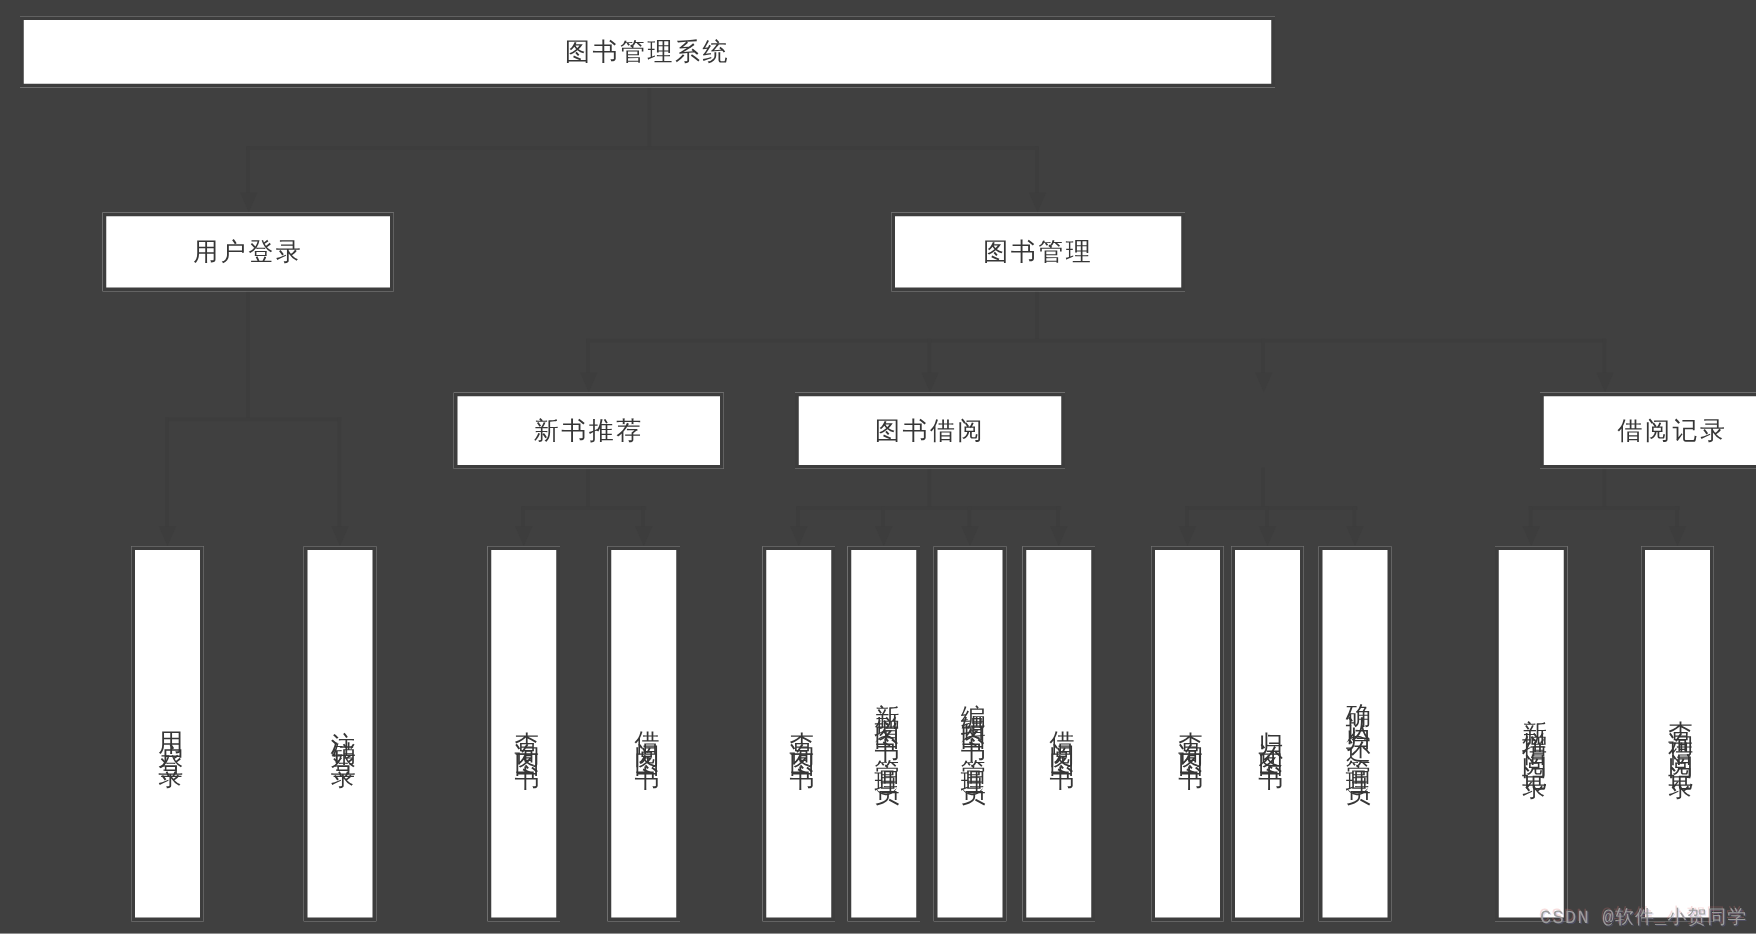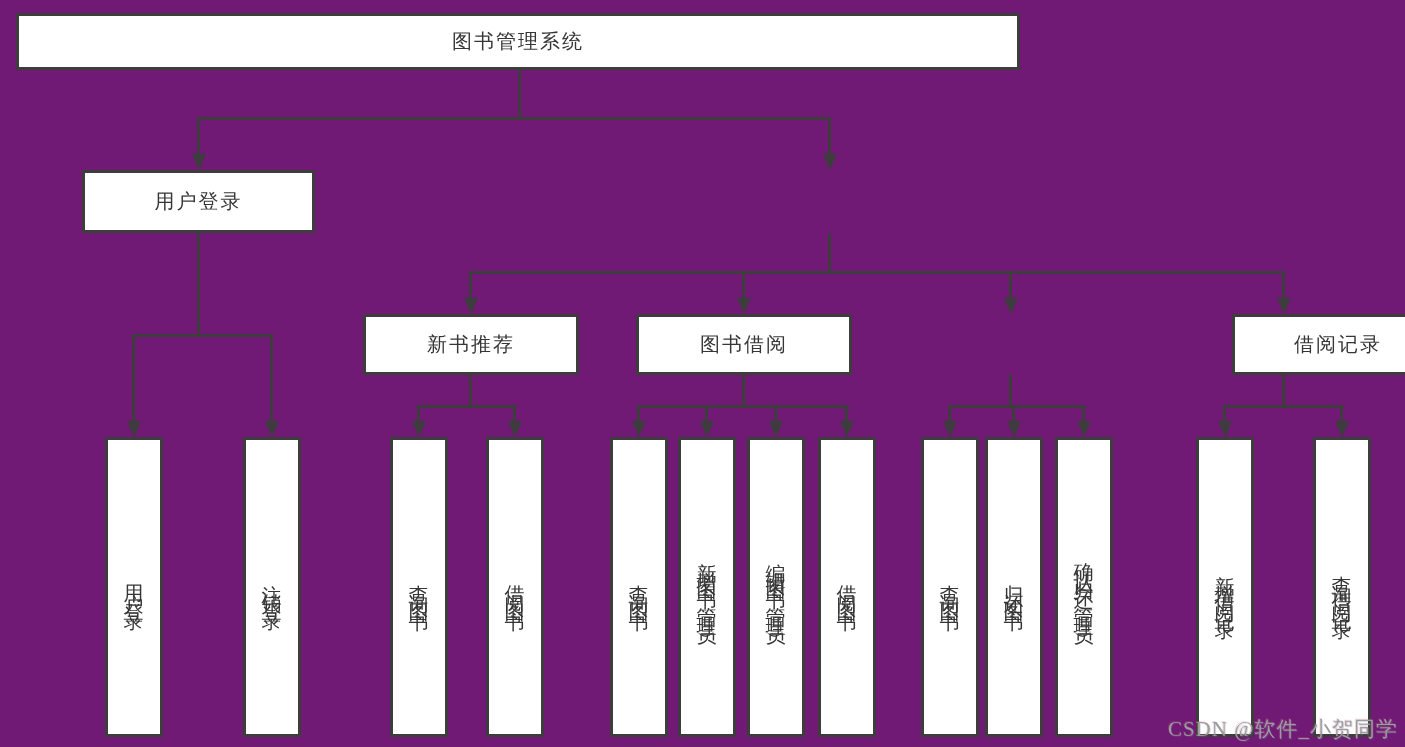--- a/index.html
+++ b/index.html
@@ -1,21 +1,21 @@
 <!DOCTYPE html>
 <html><head>
 <meta charset="utf-8">
 <style>
   html, body { margin: 0; padding: 0; background: #ffffff; }
   #canvas {
     position: relative;
     width: 1405px;
     height: 747px;
-    background: #701a75;
-    font-family: Liberation Serif, serif;
+    background: #404040;
+    font-family: Liberation Mono, monospace;
     color: #363636;
     overflow: hidden;
   }
   
   .ln { position: absolute; background: #3d3d3d; }
   
   .tri {
     position: absolute; width: 0; height: 0;
     border-left: 7px solid transparent;
     border-right: 7px solid transparent;
@@ -43,21 +43,21 @@
     writing-mode: vertical-rl;
     text-orientation: mixed;
     font-size: 20px;
     line-height: 1;
     letter-spacing: 9px;
     white-space: nowrap;
   }
   .watermark {
     position: absolute;
     right: 7px; bottom: 4px;
-    font-size: 21px;
+    font-size: 15px;
     color: #9c9c9c;
     letter-spacing: 1px;
     text-shadow: 1px 1px 0 rgba(120,120,200,0.25), -1px -1px 0 rgba(220,120,120,0.25);
     white-space: nowrap;
   }
 </style>
 </head>
 <body>
 
 <div id="canvas">
@@ -118,20 +118,23 @@
   <div class="tri" style="left:1218px;top:421px"></div>
   <div class="tri" style="left:1335px;top:421px"></div>
 
   <div class="hbox" style="left:16px;top:13px;width:1004px;height:57px">
     <span>图书管理系统</span>
   </div>
 
   <div class="hbox" style="left:82px;top:170px;width:233px;height:63px">
     <span>用户登录</span>
   </div>
+  <div class="hbox" style="left:713px;top:170px;width:235px;height:63px">
+    <span>图书管理</span>
+  </div>
 
   <div class="hbox" style="left:636px;top:314px;width:216px;height:61px">
     <span>图书借阅</span>
   </div>
   <div class="hbox" style="left:363px;top:314px;width:216px;height:61px">
     <span>新书推荐</span>
   </div>
   <div class="hbox" style="left:1232px;top:314px;width:212px;height:61px">
     <span>借阅记录</span>
   </div>

